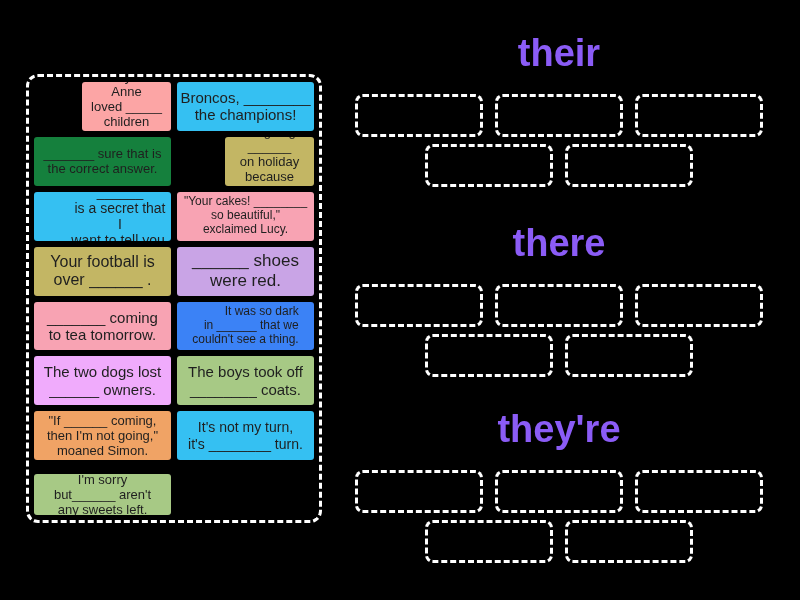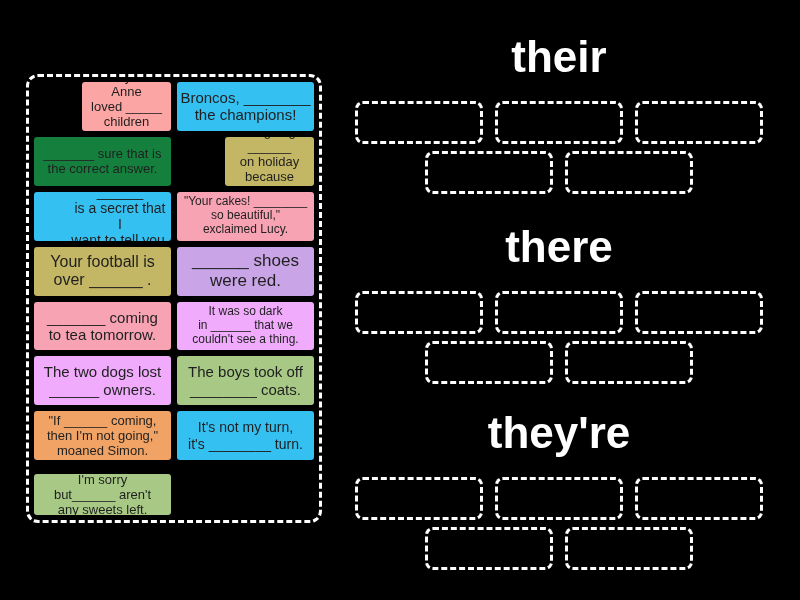--- a/index.html
+++ b/index.html
@@ -40,22 +40,22 @@
   }
 
   
   .group {
     position: absolute;
     left: 353px;
     width: 412px;
     text-align: center;
   }
   .group-title {
-    color: #ffffff;
-    font-size: 44px;
+    color: #8b5cf6;
+    font-size: 38px;
     font-weight: bold;
     line-height: 1.15;
     margin: 0 0 18px 0;
   }
   .slot-row {
     display: flex;
     justify-content: center;
     gap: 12px;
     margin-bottom: 7px;
   }
@@ -89,21 +89,21 @@
 want to tell you.</div>
   <div class="tile" style="font-size: 12px; background: rgb(248, 163, 179);">"Your cakes! ________
 so beautiful,"
 exclaimed Lucy.</div>
   <div class="tile" style="font-size: 16px; background: rgb(195, 182, 100);">Your football is
 over ______ .</div>
   <div class="tile" style="font-size: 17px; background: rgb(201, 164, 230);">______ shoes
 were red.</div>
   <div class="tile" style="font-size: 15px; background: rgb(248, 163, 179);">_______ coming
 to tea tomorrow.</div>
-  <div class="tile" style="font-size: 12px; background: #f0abfc;">It was so dark
+  <div class="tile" style="font-size: 12px; background: #3b82f6; text-align: right;">It was so dark
 in ______ that we
 couldn't see a thing.</div>
   <div class="tile" style="font-size: 15px; background: #f0abfc;">The two dogs lost
 ______ owners.</div>
   <div class="tile" style="font-size: 15px; background: rgb(167, 201, 133);">The boys took off
 ________ coats.</div>
   <div class="tile" style="font-size: 13px; background: rgb(240, 163, 101);">"If ______ coming,
 then I'm not going,"
 moaned Simon.</div>
   <div class="tile" style="font-size: 14px; background: rgb(53, 192, 242);">It's not my turn,

